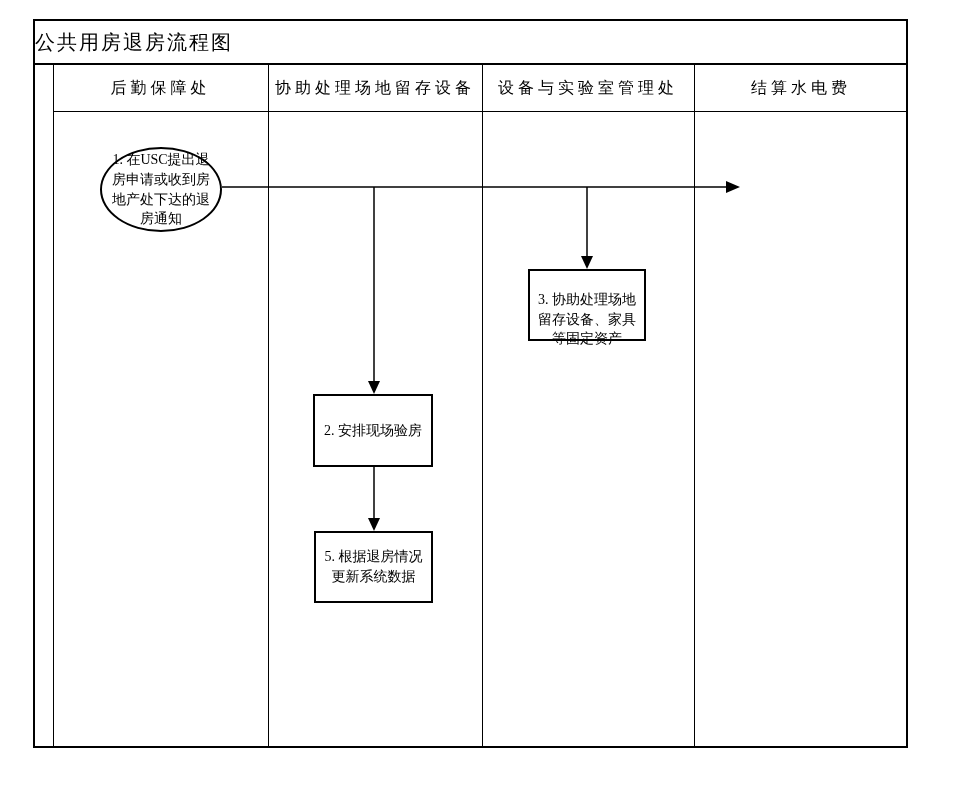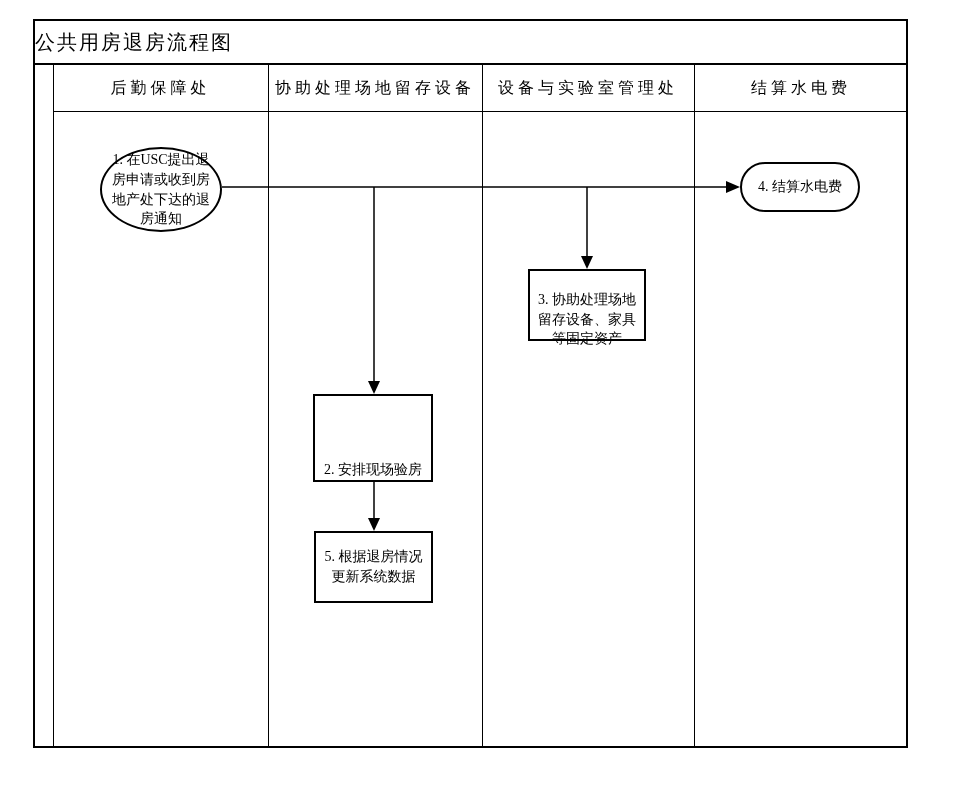--- a/index.html
+++ b/index.html
@@ -78,21 +78,21 @@
     display: flex;
     align-items: center;
     justify-content: center;
     text-align: center;
     font-size: 14px;
     line-height: 1.4;
   }
   .node .txt { display: inline-block; }
   .node-1 { left: 100px; top: 147px; width: 122px; height: 85px; border-radius: 50%; }
   .node-1 .txt { width: 100px; }
-  .node-2 { left: 313px; top: 394px; width: 120px; height: 88px; align-items: flex-end; }
+  .node-2 { left: 313px; top: 394px; width: 120px; height: 73px; }
   .node-2 .txt { width: 102px; }
   .node-3 { left: 528px; top: 269px; width: 118px; height: 72px; }
   .node-3 .txt { width: 100px; margin-top: 29px; }
   .node-4 { left: 740px; top: 162px; width: 120px; height: 50px; border-radius: 25px; }
   .node-4 .txt { width: 106px; }
   .node-5 { left: 314px; top: 531px; width: 119px; height: 72px; }
   .node-5 .txt { width: 100px; }
 </style>
 </head>
 <body>
@@ -141,20 +141,17 @@
 
   <div class="node node-1">
     <span class="txt">1. 在USC提出退房申请或收到房地产处下达的退房通知</span>
   </div>
   <div class="node node-2">
     <span class="txt">2. 安排现场验房</span>
   </div>
   <div class="node node-3">
     <span class="txt">3. 协助处理场地留存设备、家具等固定资产</span>
   </div>
-  <div class="node node-4">
-    <span class="txt">4. 结算水电费</span>
-  </div>
   <div class="node node-5">
     <span class="txt">5. 根据退房情况更新系统数据</span>
   </div>
 
 </div>
 
 </body></html>

